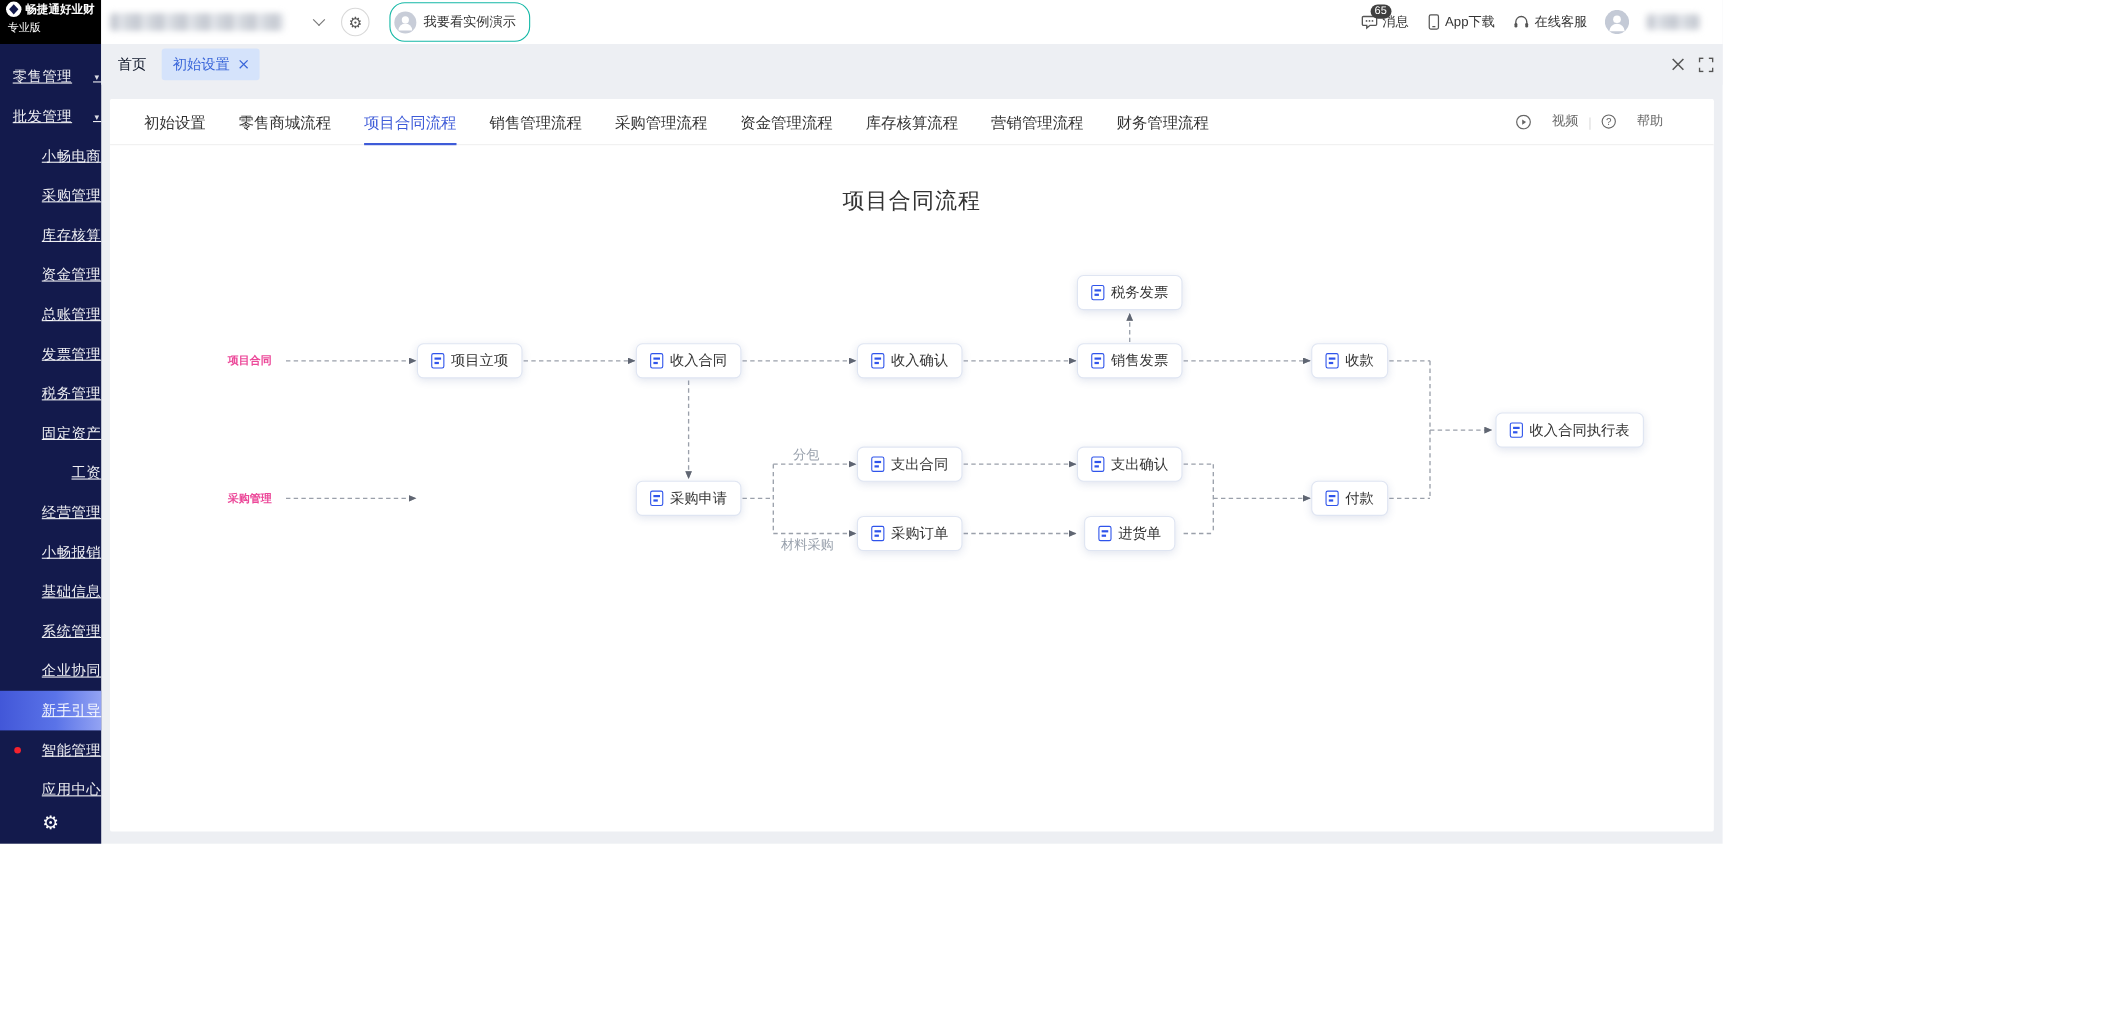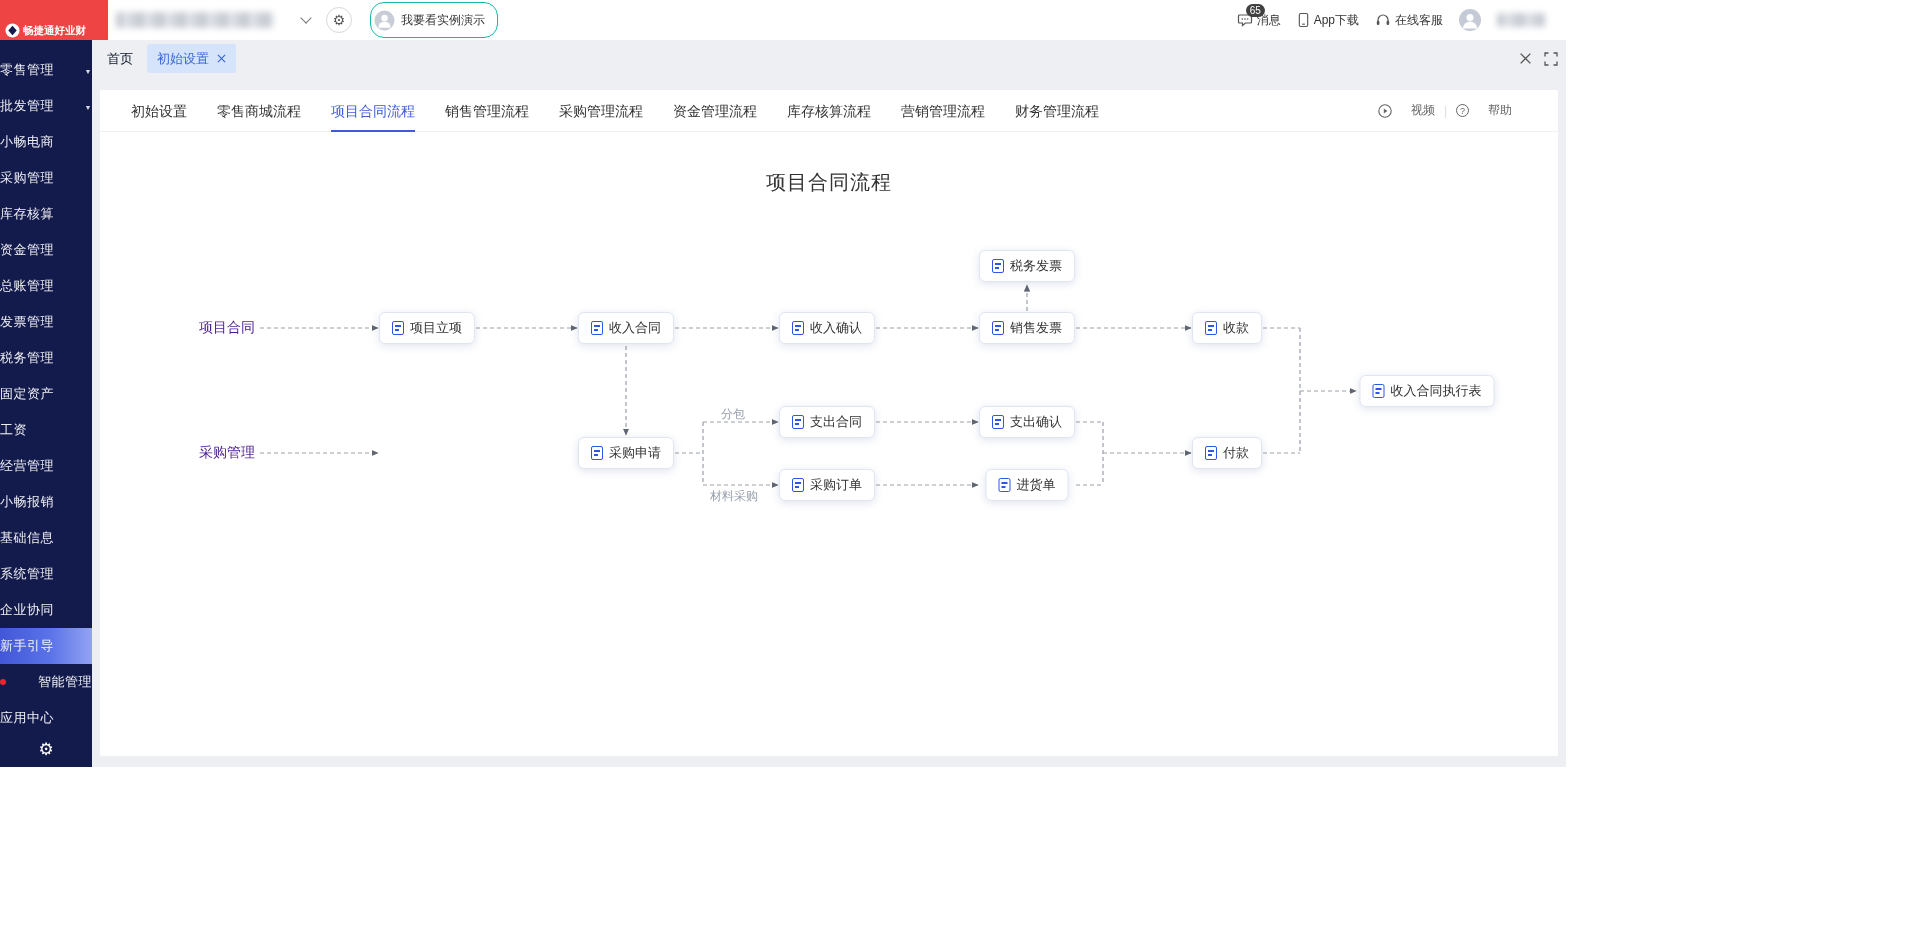--- a/index.html
+++ b/index.html
@@ -3,21 +3,21 @@
 <meta charset="utf-8">
 <style>
   * { margin:0; padding:0; box-sizing:border-box; }
   html,body { width:1914px; height:936px; background:#ffffff; overflow:hidden;
     font-family:"Liberation Sans","DejaVu Sans",sans-serif; }
 
   .app { position:absolute; left:0; top:0; width:1566px; height:767px; background:#edeff3; }
 
   
   .topbar { position:absolute; left:0; top:0; right:0; height:40px; display:flex; }
-  .corner { width:108px; height:40px; background:#ef4444; color:#fff; padding:23px 4px 3px 5px; flex:0 0 auto; }
+  .corner { width:92px; height:40px; background:#000000; color:#fff; padding:1px 4px 3px 5px; flex:0 0 auto; }
   .corner-row1 { display:flex; align-items:center; gap:3px; }
   .corner-name { font-size:10.5px; font-weight:bold; white-space:nowrap; letter-spacing:0; }
   .corner-edition { font-size:10px; margin-top:2px; padding-left:2px; }
   .topbar-main { flex:1; background:#fff; display:flex; align-items:center; font-size:12px; color:#333; }
 
   .org-select { margin-left:8px; width:200px; height:26px; display:flex; align-items:center; justify-content:space-between; cursor:pointer; }
   .blurred { background:repeating-linear-gradient(90deg,#c6cad2 0 7px,#e0e3e8 7px 14px,#cfd3da 14px 21px); filter:blur(3px); border-radius:3px; }
   .blur-org { width:158px; height:16px; }
   .chev { width:8px; height:8px; border-right:1.5px solid #777; border-bottom:1.5px solid #777; transform:rotate(45deg); margin-right:6px; margin-top:-4px; }
 
@@ -25,21 +25,21 @@
 
   .demo-pill { margin-left:18px; height:36px; border:1px solid #14b8a6; border-radius:14px; display:flex; align-items:center; gap:6px; padding:0 12px 0 3px; cursor:pointer; background:#fff; }
 
   .top-right { margin-left:auto; display:flex; align-items:center; gap:16px; padding-right:21px; }
   .top-item { display:flex; align-items:center; gap:4px; cursor:pointer; position:relative; }
   .badge { position:absolute; top:-8px; left:9px; background:#404040; color:#fff; font-size:10px; line-height:13px; padding:0 4px; border-radius:8px; min-width:18px; text-align:center; }
   .blur-name { width:48px; height:14px; }
 
   
   .sidebar { position:absolute; left:0; top:40px; width:92px; bottom:0; background:#131a4c; padding-top:12px; }
-  .side-item { height:36px; display:flex; align-items:center; justify-content:space-between; gap:4px; color:rgba(255,255,255,.93); font-size:13px; font-weight:500; letter-spacing:.5px; cursor:pointer; white-space:nowrap; }
+  .side-item { height:36px; display:flex; align-items:center; justify-content:flex-end; gap:19px; color:rgba(255,255,255,.93); font-size:13px; font-weight:500; letter-spacing:.5px; cursor:pointer; white-space:nowrap;text-decoration:underline; }
   .side-item.active { background:linear-gradient(90deg,#4257d8 0%,#5a73e8 55%,#93a3f3 100%); }
   .caret { font-size:7px; color:rgba(255,255,255,.85); margin-top:2px; }
   .reddot { width:6px; height:6px; border-radius:50%; background:#f5222d; flex:0 0 auto; }
   .sidebar-gear { position:absolute; left:0; right:0; bottom:4px; height:28px; display:flex; align-items:center; justify-content:center; color:#fff; font-size:17px; cursor:pointer; }
 
   
   .main { position:absolute; left:92px; top:40px; right:0; bottom:0; }
   .tabrow { height:37px; background:#edeff3; display:flex; align-items:center; padding-left:3px; }
   .tab { display:flex; align-items:center; font-size:13px; color:#0f172a; height:29px; padding:0 12px; border-radius:3px; cursor:pointer; }
   .tab-active { background:#d5e3fb; color:#3a66d9; margin-left:2px; gap:8px; padding:0 10px; }
@@ -55,21 +55,21 @@
   .subnav-item.active::after { content:""; position:absolute; left:0; right:0; bottom:0; height:2px; background:#3e5bd8; }
   .subnav-right { display:flex; align-items:center; gap:7px; font-size:12px; color:#666; }
   .subnav-right .vdiv { color:#ddd; margin:0 2px; }
   .qmark { width:13px; height:13px; border:1px solid #666; border-radius:50%; font-size:9px; display:inline-flex; align-items:center; justify-content:center; color:#666; }
   .sr-item { display:flex; align-items:center; gap:19px; cursor:pointer; }
 
   
   .flow-layer { position:absolute; inset:0; z-index:1; }
   .flow-svg { position:absolute; left:0; top:0; }
   .flow-title { position:absolute; left:0; right:0; top:79px; text-align:center; font-size:20px; color:#333; font-weight:500; letter-spacing:1px; }
-  .row-label { position:absolute; transform:translate(-50%,-50%); font-size:14px; color:#4c1d95; font-weight:400; white-space:nowrap; }
+  .row-label { position:absolute; transform:translate(-50%,-50%); font-size:10px; color:#ec4899; font-weight:700; white-space:nowrap; }
   .rl1 { left:127px; top:238px; } .rl2 { left:127px; top:363px; }
   .edge-label { position:absolute; transform:translate(-50%,-50%); font-size:12px; color:#98a0ac; white-space:nowrap; }
   .el1 { left:633px; top:324px; } .el2 { left:634px; top:406px; }
 
   .fnode { position:absolute; transform:translate(-50%,-50%); display:flex; align-items:center; gap:6px;
     background:#fff; border:1px solid #dfe5f2; border-radius:6px; height:32px; padding:0 12px;
     font-size:13px; color:#333; box-shadow:0 2px 8px rgba(64,87,150,.16); white-space:nowrap; cursor:pointer; }
   .fico { width:12px; height:14px; border:1.3px solid #2f54eb; border-radius:2px; position:relative; flex:0 0 auto; }
   .fico::before { content:""; position:absolute; left:2px; right:2px; top:3px; height:1.5px; background:#2f54eb; }
   .fico::after { content:""; position:absolute; left:2px; right:4px; top:7px; height:1.5px; background:#2f54eb; }

